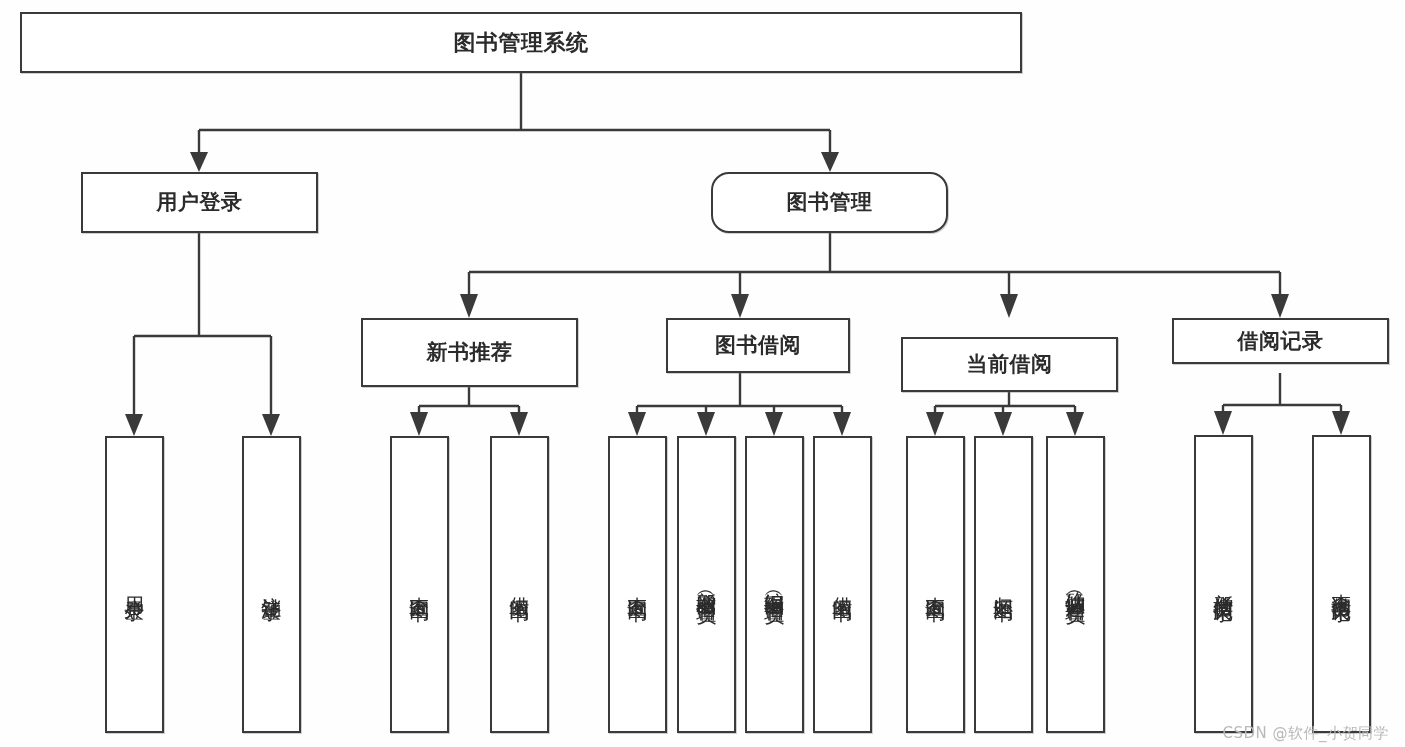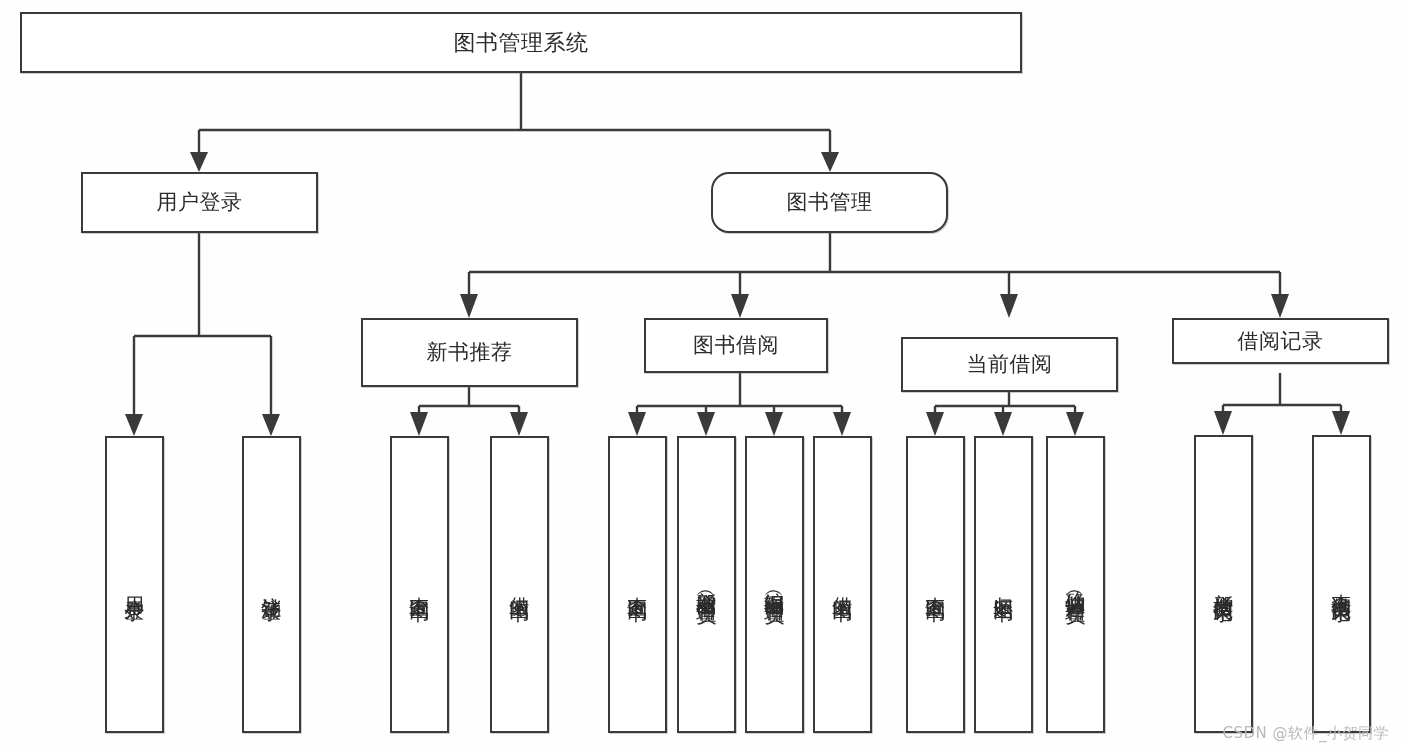--- a/index.html
+++ b/index.html
@@ -30,20 +30,21 @@
   }
   .node-label {
     display: block;
     line-height: 1.18;
     letter-spacing: 0.5px;
     white-space: nowrap;
   }
   
   .node.horiz .node-label {
     font-size: 21px;
+    font-weight: bold;
   }
   #node-root .node-label { font-size: 22px; }
   
   .node.vert {
     writing-mode: vertical-rl;
     text-orientation: upright;
     align-items: center;
     justify-content: center;
     padding: 6px 0;
   }
@@ -162,21 +163,21 @@
   <div class="node horiz" style="left:81px; top:172px; width:237px; height:61px;">
     <span class="node-label">用户登录</span>
   </div>
   <div class="node horiz" style="left:711px; top:172px; width:237px; height:61px;border-radius:18px;">
     <span class="node-label">图书管理</span>
   </div>
 
   <div class="node horiz" style="left:361px; top:318px; width:217px; height:69px;">
     <span class="node-label">新书推荐</span>
   </div>
-  <div class="node horiz" style="left:644px; top:318px; width:184px; height:55px;">
+  <div class="node horiz" style="left:666px; top:318px; width:184px; height:55px;">
     <span class="node-label">图书借阅</span>
   </div>
   <div class="node horiz" style="left:901px; top:318px; width:217px; height:55px;margin-top:19px;">
     <span class="node-label">当前借阅</span>
   </div>
   <div class="node horiz" style="left:1172px; top:318px; width:217px; height:46px;">
     <span class="node-label">借阅记录</span>
   </div>
 
   <div class="node vert" style="left:105px; top:436px; width:59px; height:297px;">

